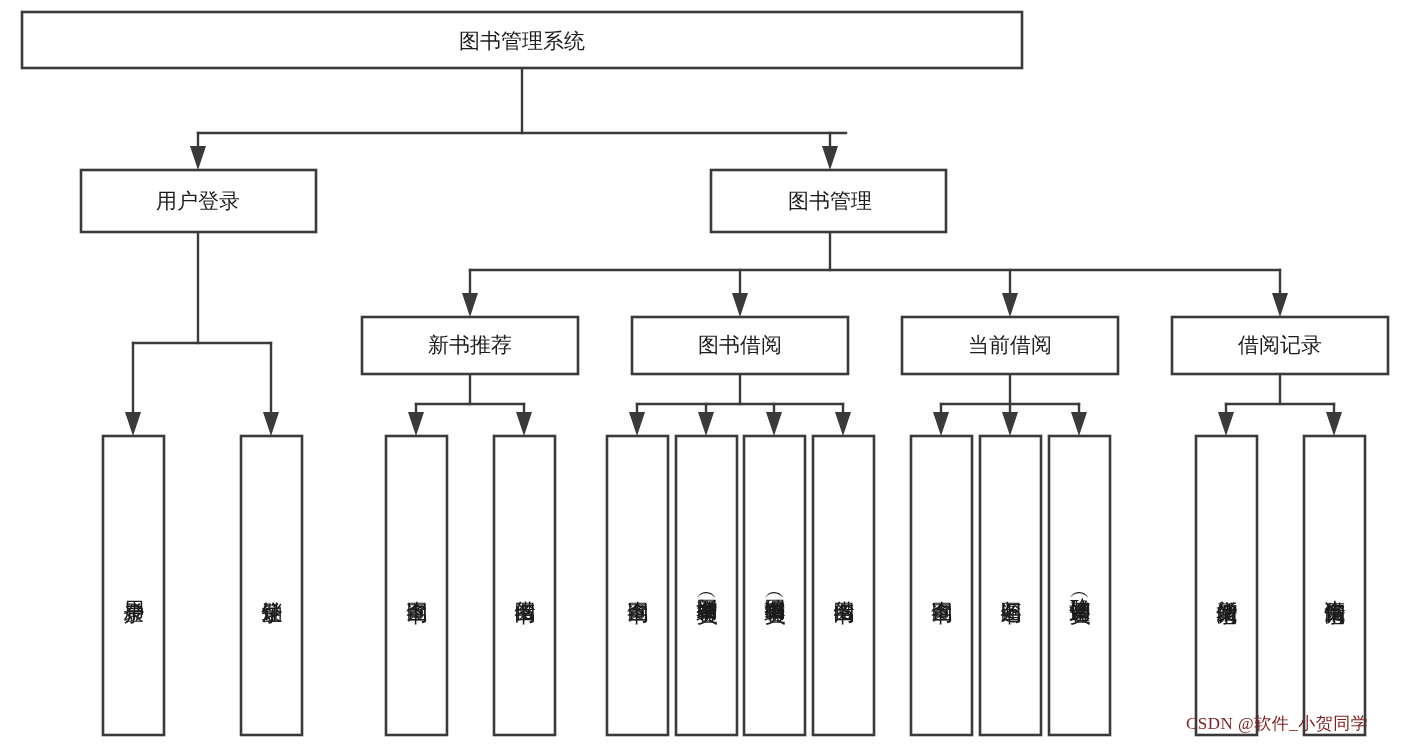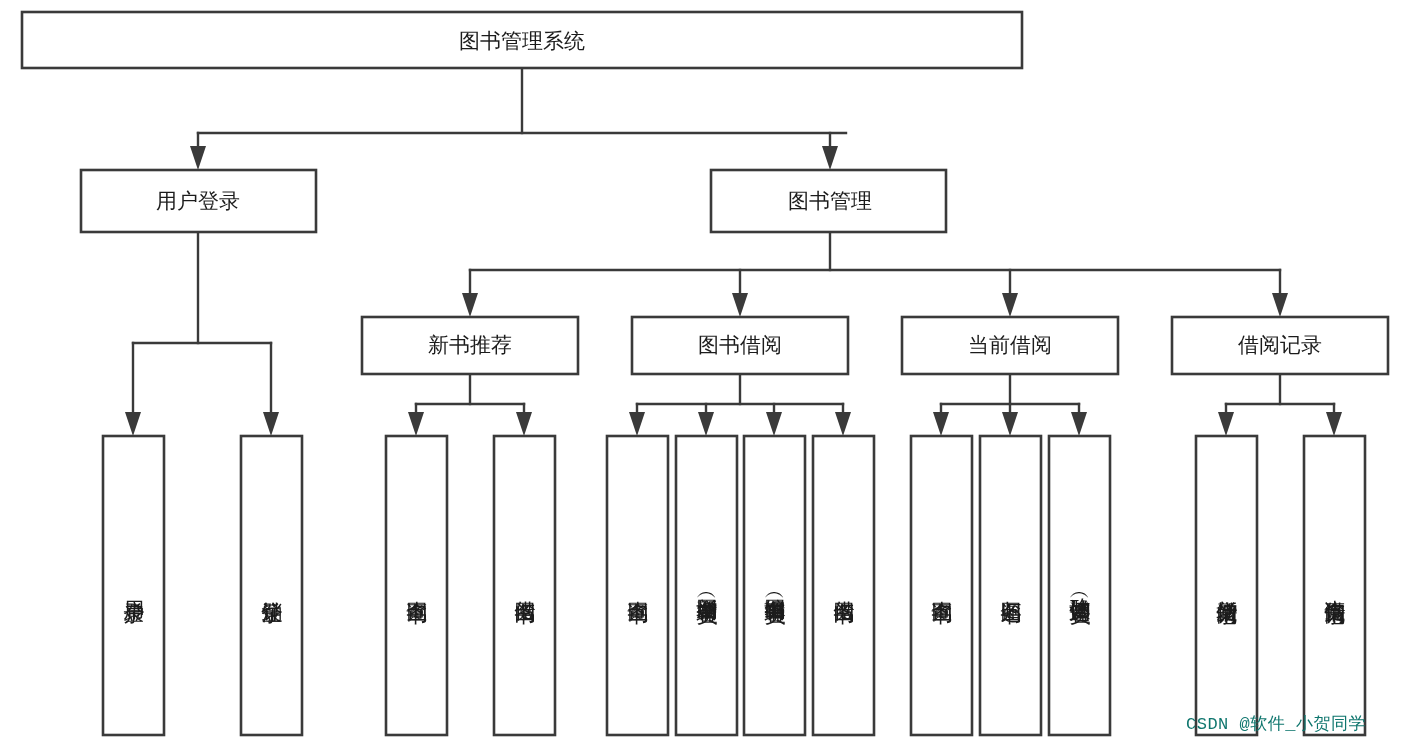--- a/index.html
+++ b/index.html
@@ -64,23 +64,23 @@
     line-height: 1.18;
     color: #1c1c1c;
     letter-spacing: 1px;
     white-space: nowrap;
     pointer-events: none;
   }
   .watermark {
     position: absolute;
     left: 1186px;
     top: 712px;
-    font-family: Liberation Mono, monospace;
+    font-family: Liberation Serif, serif;
     font-size: 17px;
-    color: #0f766e;
+    color: #7f1d1d;
     white-space: nowrap;
     letter-spacing: 0.5px;
   }
 </style>
 </head>
 <body>
 
 <div id="diagram-root">
 
   <svg class="diagram-svg" viewBox="0 0 1405 747">

